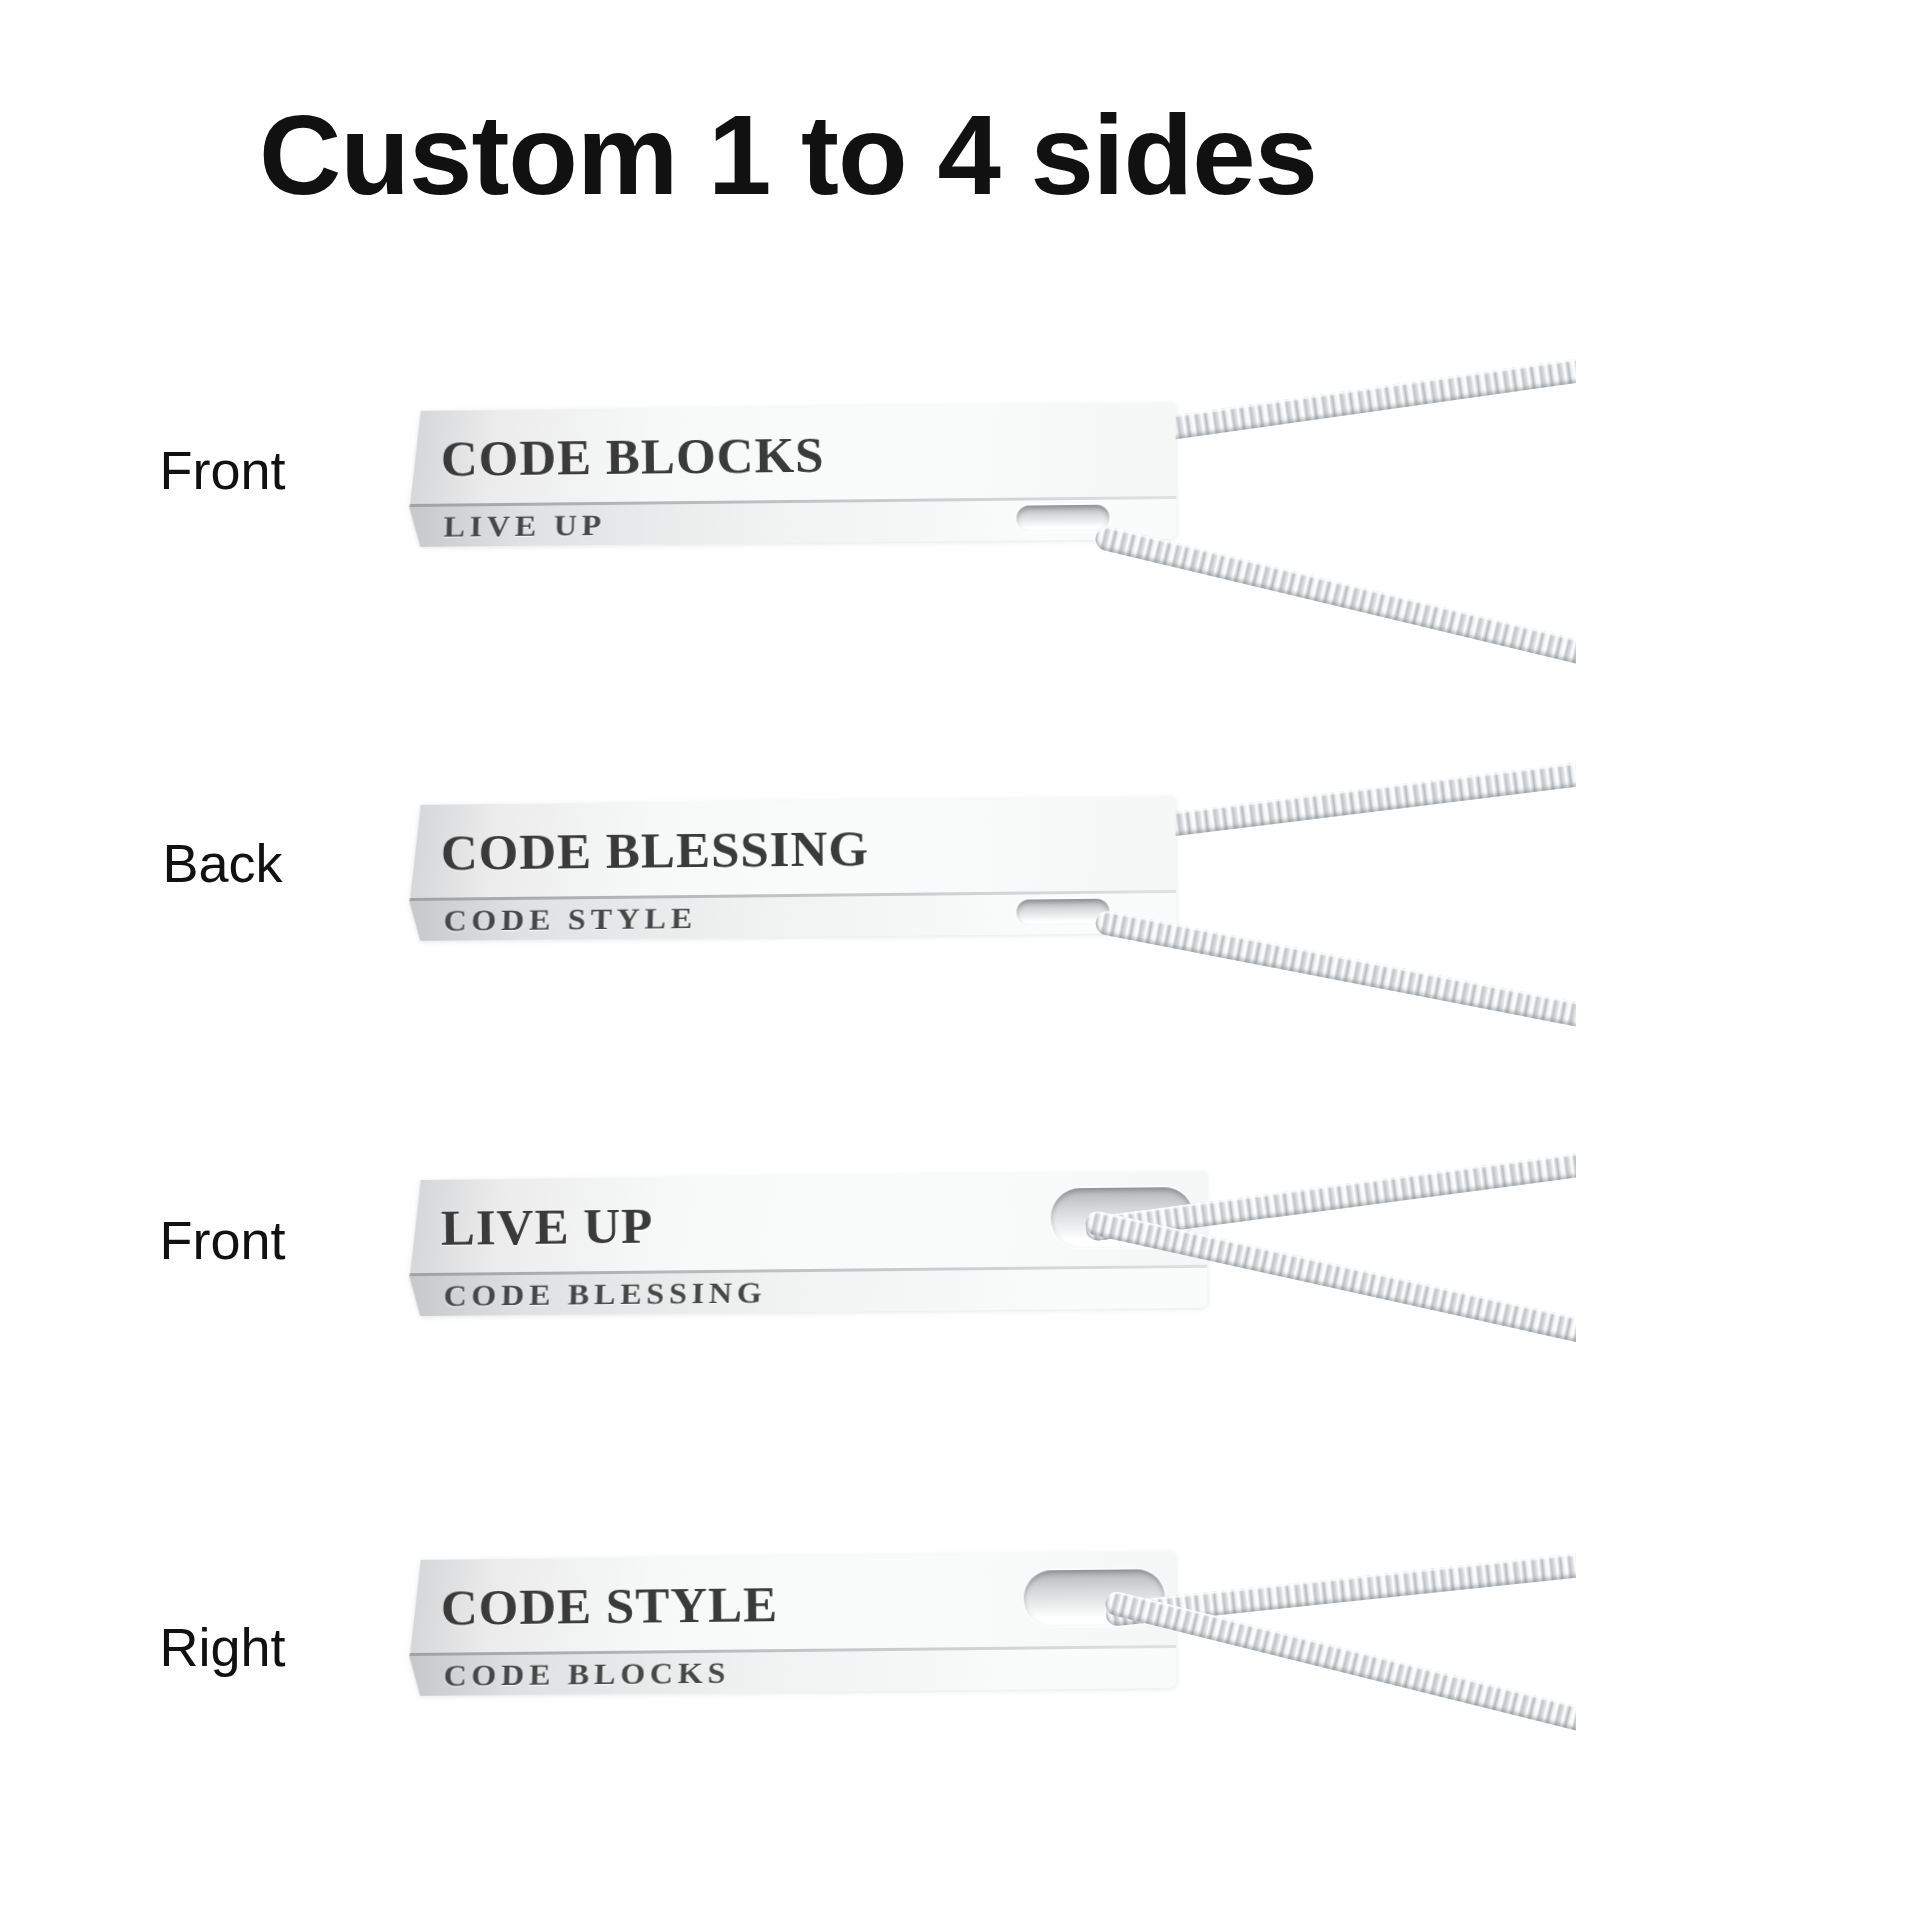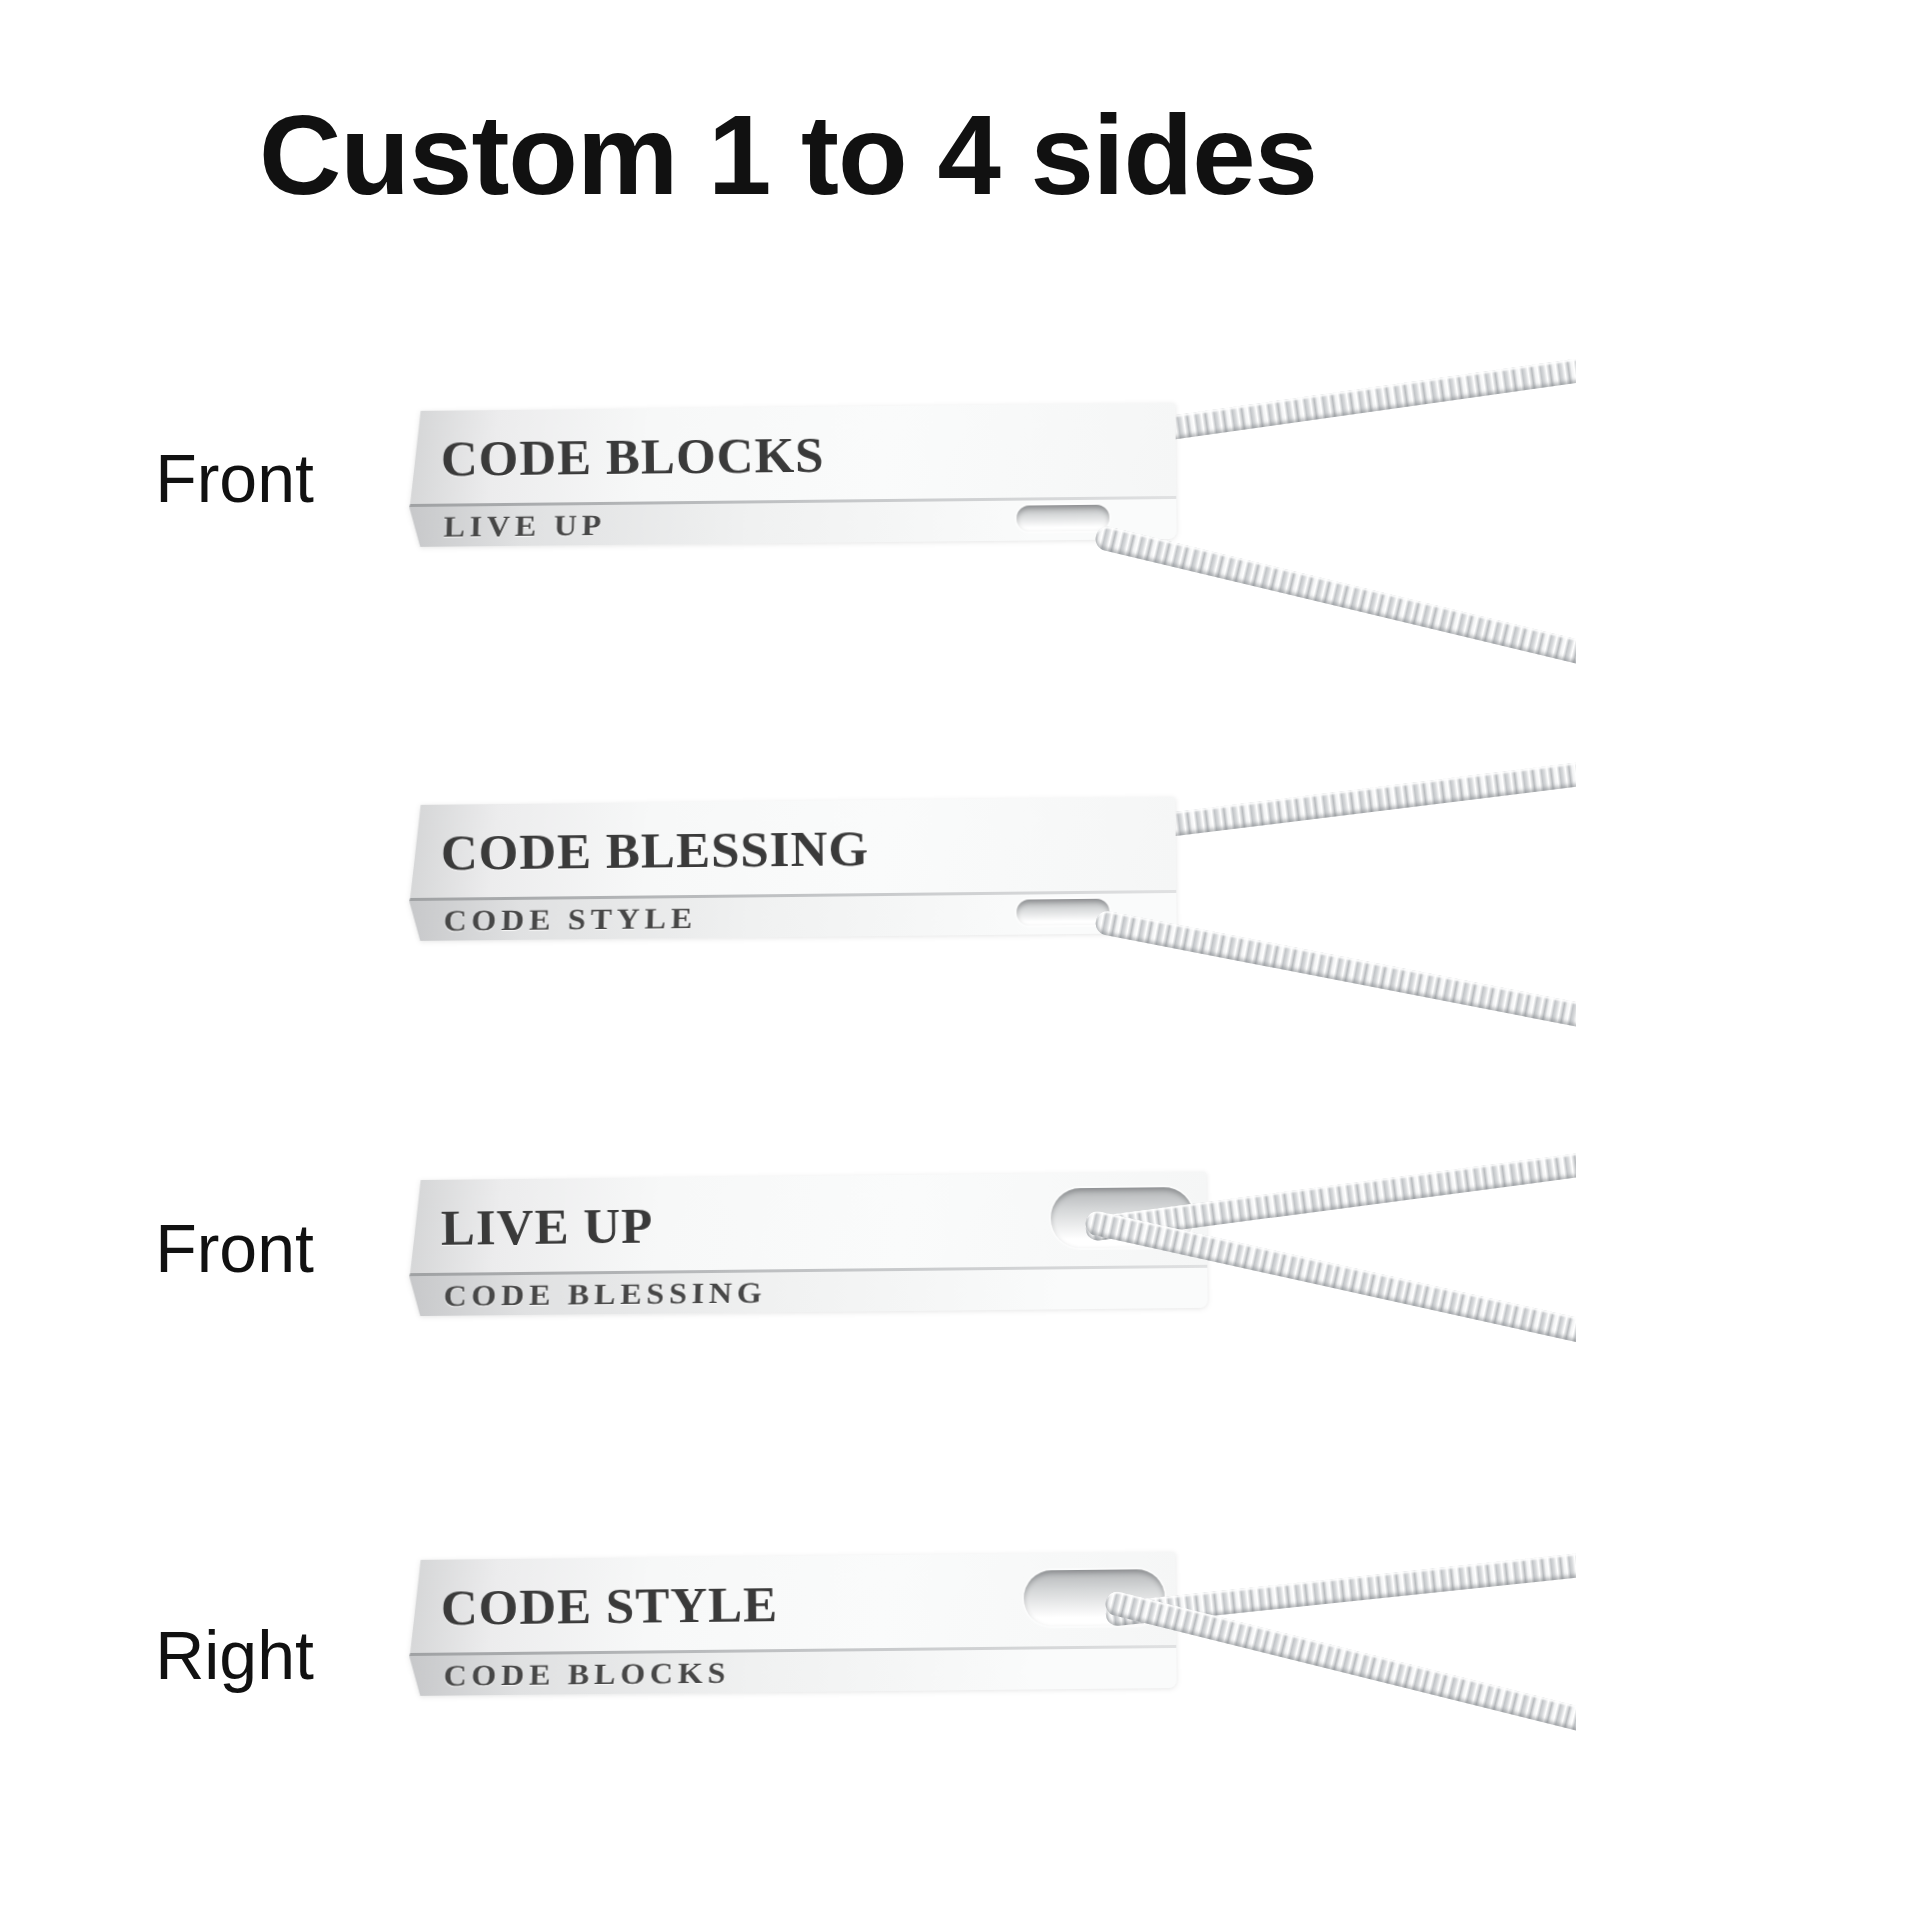--- a/index.html
+++ b/index.html
@@ -10,22 +10,22 @@
   html,body{margin:0;padding:0;background:var(--background);}
   #canvas{
     position:relative;width:1576px;height:1931px;background:var(--background);
     overflow:hidden;font-family:"Liberation Sans",sans-serif;text-decoration:underline;
   }
   .page-title{
     position:absolute;top:89px;left:0;width:100%;text-align:center;
     font-size:114px;font-weight:800;letter-spacing:-1px;color:var(--text);
   }
   .row-label{
-    position:absolute;left:109px;width:251px;text-align:center;
-    font-size:68px;font-weight:400;color:var(--text);
+    position:absolute;left:97px;width:251px;text-align:center;
+    font-size:54px;font-weight:400;color:var(--text);
   }
   
   .pendant{
     position:absolute;left:406px;width:770px;height:135px;z-index:2;
     transform:rotate(-0.6deg);
     filter:drop-shadow(0 1.9px 2.9px rgba(0,0,0,0.10));
   }
   .pendant .face-top{
     position:absolute;left:0;top:0;right:0;height:93px;
     background:linear-gradient(97deg,#d2d3d4 0%,#ececed 12%,#f7f8f8 32%,var(--metal-light) 62%,#f5f6f6 100%);
@@ -88,20 +88,21 @@
   <div class="pendant" style="top:407px;">
     <div class="face-top"></div>
     <div class="edge-line"></div>
     <div class="face-bottom"></div>
     <div class="engrave-top">CODE BLOCKS</div>
     <div class="engrave-side">LIVE UP</div>
     <div class="slot small" style="left:610px;"></div>
   </div>
   <div class="chain" style="left:1096px;top:524px;width:869px;transform:rotate(13.5deg);"></div>
 
+  <div class="row-label" style="top:832px;">Back</div>
   <div class="chain behind" style="left:1134px;top:817px;width:816px;transform:rotate(-7deg);"></div>
   <div class="pendant" style="top:801px;">
     <div class="face-top"></div>
     <div class="edge-line"></div>
     <div class="face-bottom"></div>
     <div class="engrave-top">CODE BLESSING</div>
     <div class="engrave-side">CODE STYLE</div>
     <div class="slot small" style="left:610px;"></div>
   </div>
   <div class="chain" style="left:1096px;top:909px;width:869px;transform:rotate(11deg);"></div>

